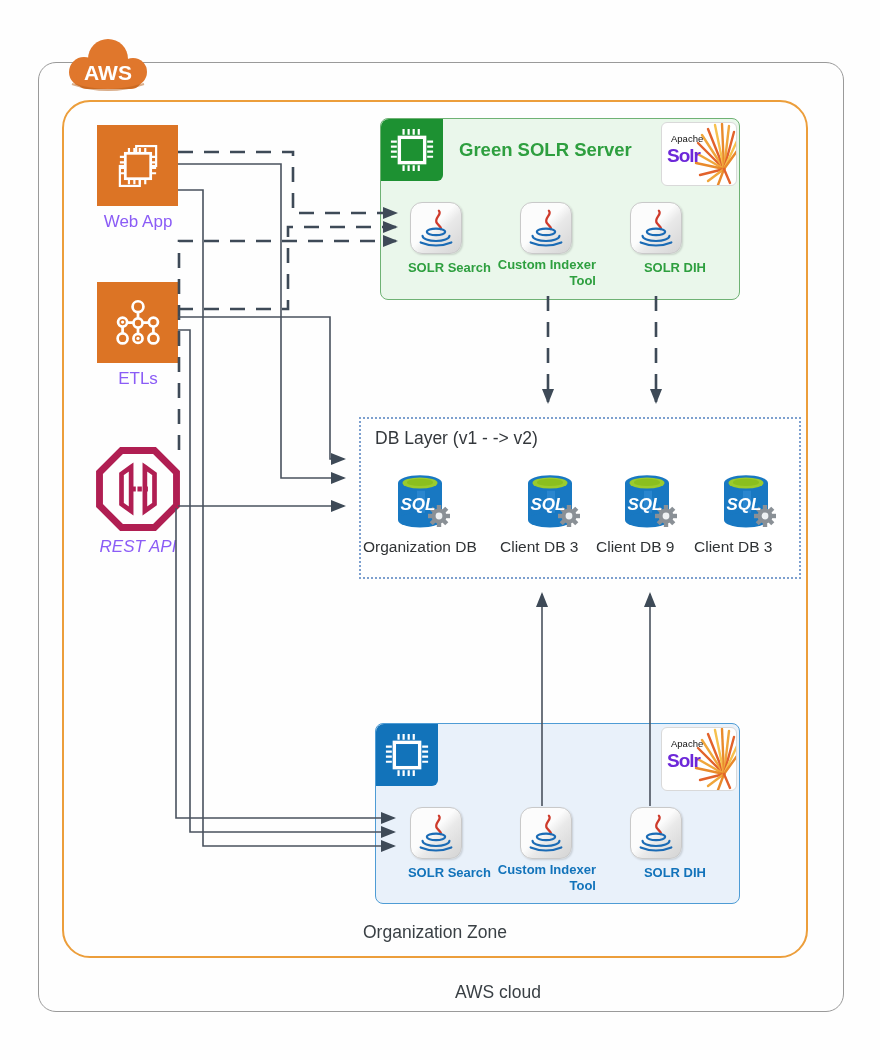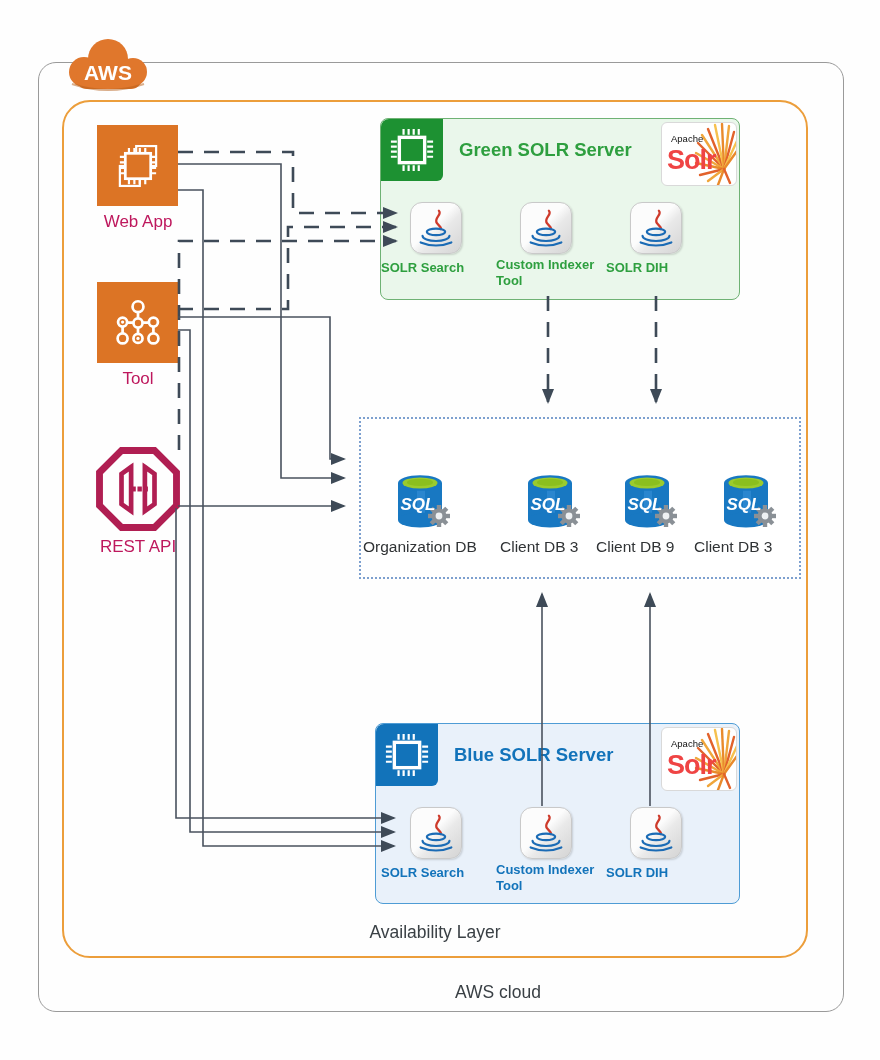--- a/index.html
+++ b/index.html
@@ -17,45 +17,45 @@
   .az-label{left:62px;top:922px;width:746px;text-align:center;font-size:17.5px;color:#3a4045;z-index:3;}
 
   
   .aws-logo{left:60px;top:36px;width:96px;height:58px;z-index:6;}
 
   
   .node-square{width:81px;height:81px;background:#DC7425;z-index:5;display:flex;align-items:center;justify-content:center;}
   .webapp-node{left:97px;top:125px;}
   .etl-node{left:97px;top:282px;}
   .rest-node{left:94px;top:445px;width:88px;height:88px;z-index:5;}
-  .node-label{font-size:17px;color:#be185d;text-align:center;z-index:5;}
+  .node-label{font-size:17px;color:#8b5cf6;text-align:center;z-index:5;}
   .webapp-label{left:77px;top:212px;width:122px;}
   .etl-label{left:77px;top:369px;width:122px;}
-  .rest-label{left:77px;top:537px;width:122px;}
+  .rest-label{left:77px;top:537px;width:122px;font-style:italic;}
 
   
   .server-box{border-radius:8px;z-index:4;}
   .green-box{left:380px;top:118px;width:360px;height:182px;background:#EAF7EB;border:1.5px solid #6FB274;}
   .blue-box{left:375px;top:723px;width:365px;height:181px;background:#E9F1FA;border:1.5px solid #4E9CD5;}
   .server-chip{left:0;top:0;width:62px;height:62px;display:flex;align-items:center;justify-content:center;border-radius:8px 0 6px 0;}
   .green-chip{background:#1D9132;}
   .blue-chip{background:#1273BA;}
   .server-title{left:78px;top:20px;width:200px;font-size:18.5px;font-weight:bold;}
   .green-title{color:#2E9F3F;}
   .blue-title{color:#1273BA;}
 
   .solr-logo{width:76px;height:64px;background:#ffffff;border:1px solid #d9d9d9;border-radius:6px;overflow:hidden;padding-left:6px;}
   .solr-logo .burst{position:absolute;right:-2px;top:0;z-index:1;}
   .solr-apache{position:absolute;left:9px;top:10px;font-size:9.5px;color:#111;z-index:2;}
-  .solr-word{position:absolute;left:5px;top:22px;font-size:27px;font-weight:bold;color:#ef4444;letter-spacing:-1px;z-index:2;}
+  .solr-word{position:absolute;left:5px;top:22px;font-size:19px;font-weight:bold;color:#6d28d9;letter-spacing:-1px;z-index:2;}
 
   .java-icon{width:52px;height:52px;border-radius:12px;border:1px solid #c9c9c9;
     background:linear-gradient(135deg,#fcfcfc 45%,#e9e9e9 60%,#d4d4d4 100%);
     box-shadow:1px 1px 2px rgba(0,0,0,0.15);display:flex;align-items:center;justify-content:center;z-index:5;}
-  .comp-label{font-size:13px;font-weight:bold;text-align:left;line-height:1.2;z-index:5;}
+  .comp-label{font-size:13px;font-weight:bold;text-align:right;line-height:1.2;z-index:5;}
   .green-comp{color:#2E9F3F;}
   .blue-comp{color:#1273BA;}
 
   
   .db-box{left:359px;top:417px;width:442px;height:162px;border:2px dotted #7da0cf;background:#ffffff;z-index:3;}
   .db-title{left:375px;top:428px;width:260px;font-size:17.5px;color:#34383c;z-index:4;}
   .sql-icon{width:72px;height:66px;z-index:4;}
   .db-label{font-size:15.5px;color:#303335;text-align:left;z-index:4;}
 
   .connector-layer{left:0;top:0;width:880px;height:1060px;z-index:20;pointer-events:none;}
@@ -171,21 +171,21 @@
           <line x1="30" y1="46" x2="24" y2="62" stroke="#E98A2B"></line>
           <line x1="30" y1="46" x2="36" y2="60" stroke="#E2622B"></line>
         </g>
       </symbol>
     </defs>
   </svg>
 
   <div class="abs outer-box"></div>
   <div class="abs outer-label">AWS cloud</div>
   <div class="abs az-box"></div>
-  <div class="abs az-label">Availability Layer</div>
+  <div class="abs az-label">Organization Zone</div>
 
   <svg class="abs aws-logo" viewBox="0 0 96 58">
     <g fill="#E0772C">
       <circle cx="24" cy="36" r="15"></circle>
       <circle cx="48" cy="23" r="20"></circle>
       <circle cx="73" cy="36" r="14"></circle>
       <rect x="16" y="30" width="66" height="23" rx="11"></rect>
     </g>
     <path d="M12,48 q36,12 72,0" stroke="#b55d18" stroke-width="2" fill="none" opacity="0.5"></path>
     <text x="48" y="44" text-anchor="middle" font-size="21" font-weight="bold" fill="#ffffff">AWS</text>
@@ -196,21 +196,21 @@
         <use href="#sym-webchip"></use>
       </svg>
   </div>
   <div class="abs node-label webapp-label">Web App</div>
 
   <div class="abs node-square etl-node">
     <svg width="58" height="58" viewBox="0 0 64 64">
         <use href="#sym-etl"></use>
       </svg>
   </div>
-  <div class="abs node-label etl-label">Tool</div>
+  <div class="abs node-label etl-label">ETLs</div>
 
   <svg class="abs rest-node" viewBox="0 0 64 64" width="88" height="88">
       <use href="#sym-rest"></use>
     </svg>
   <div class="abs node-label rest-label">REST API</div>
 
   <div class="abs server-box green-box">
     <div class="abs server-chip green-chip">
       <svg width="54" height="54" viewBox="0 0 64 64">
           <use href="#sym-serverchip"></use>
@@ -238,20 +238,21 @@
       <svg width="52" height="52" viewBox="0 0 52 52">
           <use href="#sym-java"></use>
         </svg>
     </div>
     <div class="abs comp-label green-comp" style="left:0px;top:141px;width:110px;">SOLR Search</div>
     <div class="abs comp-label green-comp" style="left:115px;top:138px;width:100px;">Custom Indexer Tool</div>
     <div class="abs comp-label green-comp" style="left:225px;top:141px;width:100px;">SOLR DIH</div>
   </div>
 
   <div class="abs db-box"></div>
+  <div class="abs db-title">DB Layer (v1 - -&gt; v2)</div>
 
   <svg class="abs sql-icon" style="left:384px;top:469px;" viewBox="0 0 72 66">
     <use href="#sym-sqldb"></use>
     <text x="34" y="41" text-anchor="middle" font-size="17" font-weight="bold" font-style="italic" fill="#ffffff">SQL</text>
   </svg>
   <svg class="abs sql-icon" style="left:514px;top:469px;" viewBox="0 0 72 66">
     <use href="#sym-sqldb"></use>
     <text x="34" y="41" text-anchor="middle" font-size="17" font-weight="bold" font-style="italic" fill="#ffffff">SQL</text>
   </svg>
   <svg class="abs sql-icon" style="left:611px;top:469px;" viewBox="0 0 72 66">
@@ -267,21 +268,20 @@
   <div class="abs db-label" style="left:500px;top:538px;width:120px;">Client DB 3</div>
   <div class="abs db-label" style="left:596px;top:538px;width:120px;">Client DB 9</div>
   <div class="abs db-label" style="left:694px;top:538px;width:120px;">Client DB 3</div>
 
   <div class="abs server-box blue-box">
     <div class="abs server-chip blue-chip">
       <svg width="54" height="54" viewBox="0 0 64 64">
           <use href="#sym-serverchip"></use>
         </svg>
     </div>
-    <div class="abs server-title blue-title">Blue SOLR Server</div>
     <div class="abs solr-logo" style="right:2px;top:3px;">
       <svg class="burst" width="44" height="64" viewBox="0 0 44 64">
           <use href="#sym-burst"></use>
         </svg>
       <div class="solr-apache">Apache</div>
       <div class="solr-word">Solr</div>
     </div>
     <div class="abs java-icon" style="left:34px;top:83px;">
       <svg width="52" height="52" viewBox="0 0 52 52">
           <use href="#sym-java"></use>

